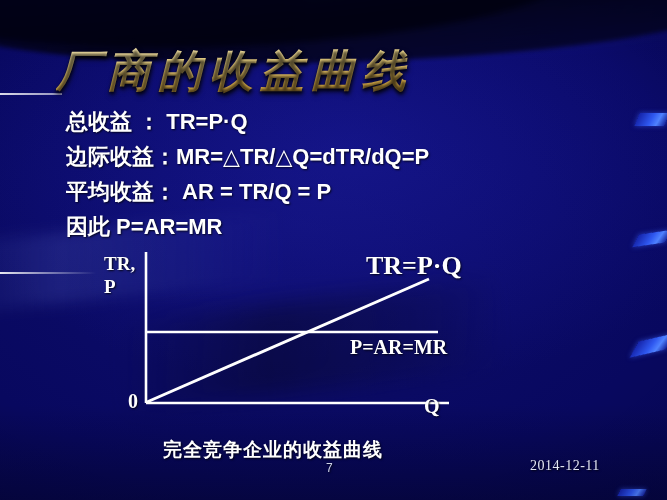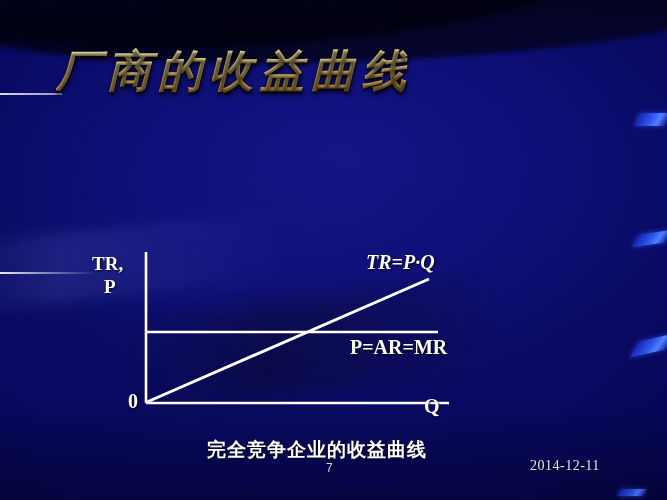--- a/index.html
+++ b/index.html
@@ -158,39 +158,38 @@
     pointer-events: none;
   }
   .axis-label {
     position: absolute;
     color: #ffffff;
     font-family: "Liberation Serif", "DejaVu Serif", serif;
     font-weight: 700;
     text-shadow: 1px 1px 2px rgba(0,0,0,0.8);
     white-space: nowrap;
   }
-  .lbl-tr   { left: 92px; top: 253px; font-size: 19px; text-align: center; }
+  .lbl-tr   { left: 104px; top: 253px; font-size: 19px; text-align: center; }
   .lbl-p    { left: 104px; top: 276px; font-size: 19px; }
   .lbl-zero { left: 128px; top: 390px; font-size: 20px; }
   .lbl-q    { left: 424px; top: 395px; font-size: 20px; }
-  .lbl-trpq { left: 366px; top: 251px; font-size: 20px; font-style: italic; }
+  .lbl-trpq { left: 366px; top: 251px; font-size: 26px; }
   .lbl-armr { left: 350px; top: 336px; font-size: 20px; text-align: center; }
 
   
   .caption {
     position: absolute;
     left: 163px; top: 437px;
     color: #ffffff;
     font-family: "Liberation Serif", "DejaVu Serif", serif;
     font-size: 19px;
     font-weight: 700;
     letter-spacing: 1px;
     text-shadow: 1px 1px 2px rgba(0,0,0,0.8);
     white-space: nowrap;
-    margin-left: 44px;
   }
   .page-num {
     position: absolute;
     left: 326px; top: 461px;
     color: #cfd4e8;
     font-family: "Liberation Sans", "DejaVu Sans", sans-serif;
     font-size: 12px;
     text-shadow: 1px 1px 2px rgba(0,0,0,0.7);
   }
   .date-stamp {
@@ -219,20 +218,26 @@
   <div class="swoosh2"></div>
 
   <div class="deco d1"></div>
   <div class="deco d2"></div>
   <div class="deco d3"></div>
   <div class="deco d4"></div>
 
   <div class="title-rule"></div>
   <div class="title">厂商的收益曲线</div>
 
+  <div class="body-text">
+    <span class="line">总收益 ： TR=P·Q</span>
+    <span class="line">边际收益：MR=△TR/△Q=dTR/dQ=P</span>
+    <span class="line">平均收益： AR = TR/Q = P</span>
+    <span class="line">因此  P=AR=MR</span>
+  </div>
 
   <div class="subtitle-rule"></div>
 
   <svg class="chart" viewBox="0 0 667 500">
 
     <line x1="146" y1="252" x2="146" y2="403" stroke="#ffffff" stroke-width="2.6"></line>
 
     <line x1="146" y1="403" x2="449" y2="403" stroke="#ffffff" stroke-width="2.6"></line>
 
     <line x1="147" y1="332" x2="438" y2="332" stroke="#ffffff" stroke-width="2.6"></line>

